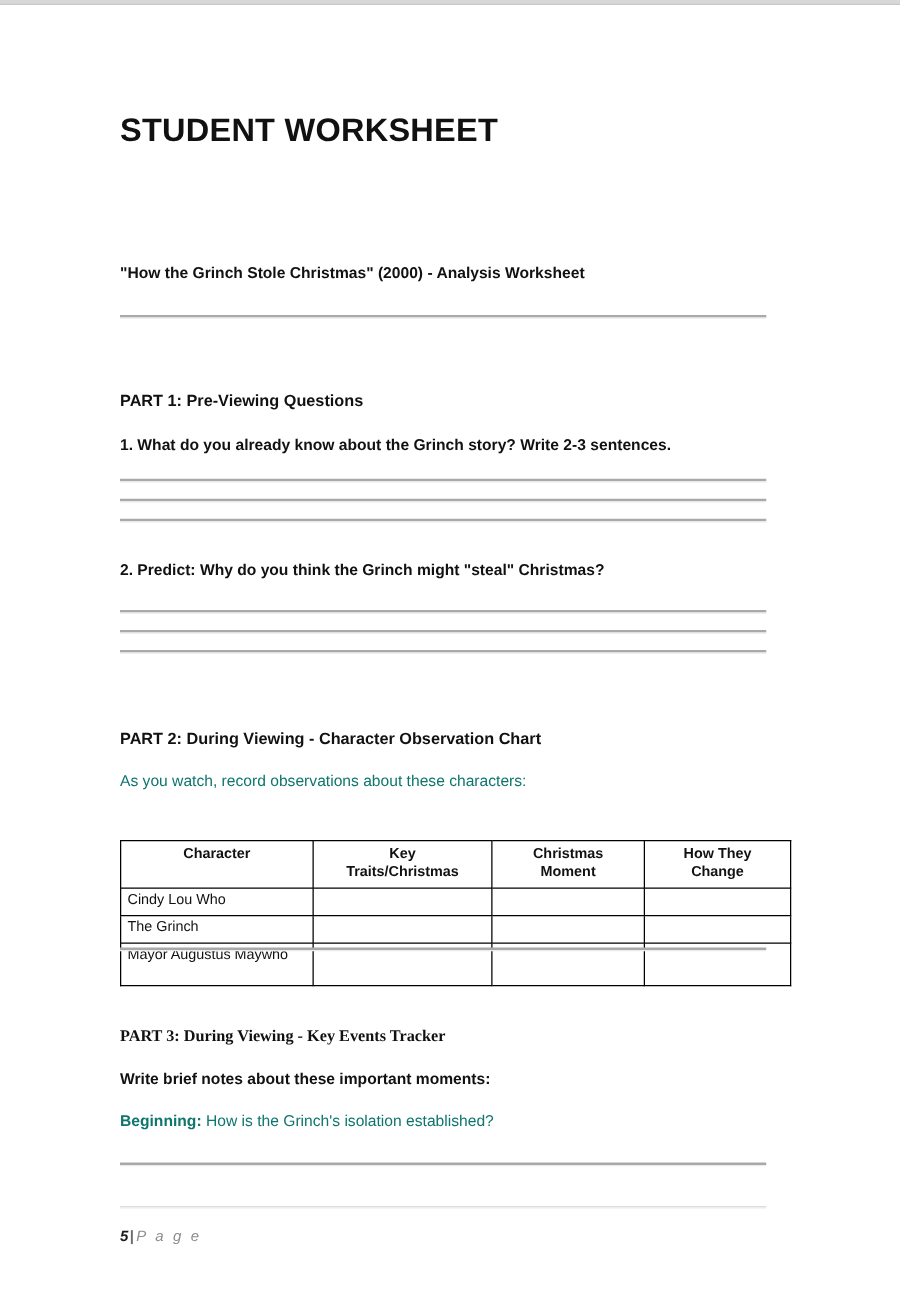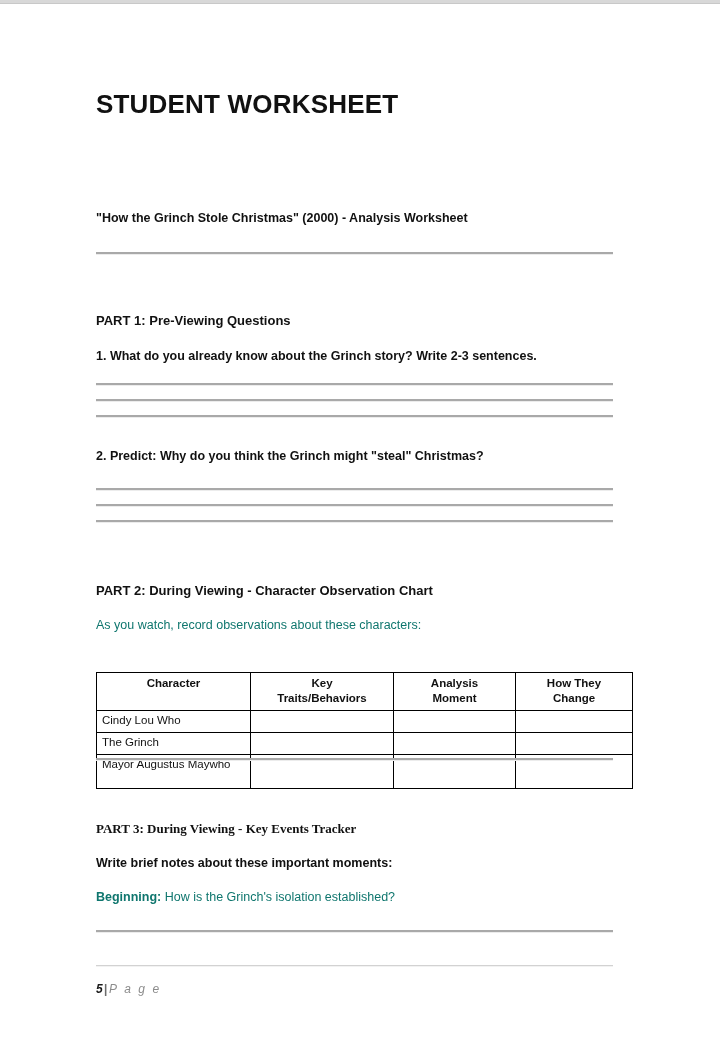--- a/index.html
+++ b/index.html
@@ -187,24 +187,24 @@
   <p class="abs body-text" style="top:618px;">As you watch, record observations about these characters:</p>
 
   <table class="obs-table">
     <thead>
       <tr>
         <th class="col-1">
           <span>Character</span>
         </th>
         <th class="col-2">
           <span>Key</span><br>
-          <span>Traits/Behaviors</span>
+          <span>Traits/Christmas</span>
         </th>
         <th class="col-3">
-          <span>Analysis</span><br>
+          <span>Christmas</span><br>
           <span>Moment</span>
         </th>
         <th class="col-4">
           <span>How They</span><br>
           <span>Change</span>
         </th>
       </tr>
     </thead>
     <tbody>
       <tr style="height:17px;">

